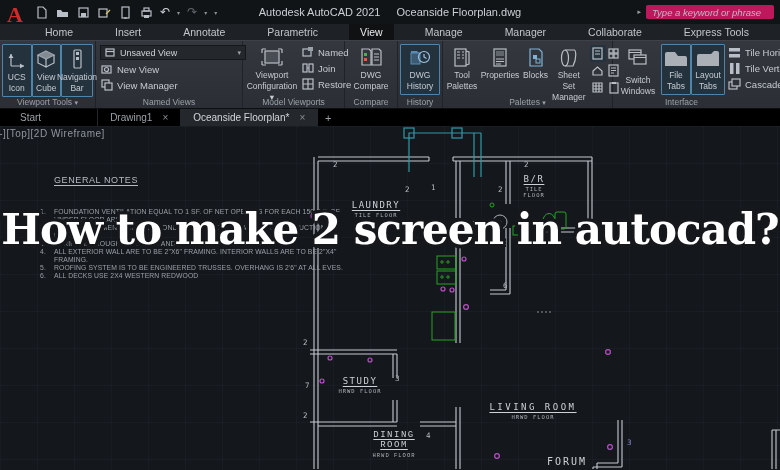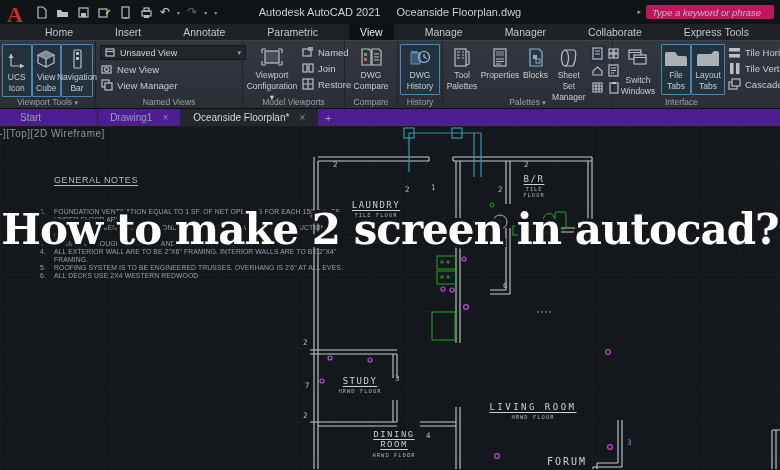--- a/index.html
+++ b/index.html
@@ -51,21 +51,21 @@
            color:#c6cbd1; padding:0 3px; white-space:nowrap; }
   .combo { display:flex; align-items:center; gap:4px; width:146px; height:15px; background:#24282d;
            border:1px solid #15181b; font-size:9px; color:#cdd2d7; padding:0 4px; margin:1px 0 1px 2px; }
   .combo .dn { margin-left:auto; font-size:7px; color:#9aa0a6; }
   .col { display:flex; flex-direction:column; }
   .ic { stroke:#b9bfc6; fill:none; stroke-width:1.2; }
   .icgrid { display:grid; grid-template-columns:16px 16px; grid-auto-rows:17px; margin-left:2px; margin-top:1px; }
   .icgrid span { display:flex; align-items:center; justify-content:center; border:1px solid transparent; }
 
   
-  #filetabs { position:absolute; left:0; top:108px; width:780px; height:18px; background:#4c1d95;
+  #filetabs { position:absolute; left:0; top:108px; width:780px; height:18px; background:#000000;
               border-top:1px solid #0c0e10; display:flex; align-items:stretch; padding-left:8px; z-index:8; }
   .ftab { display:flex; align-items:center; gap:10px; padding:0 12px; font-size:10px; color:#9aa0a6;
           border-right:1px solid #24282d; white-space:nowrap; }
   .ftab .x { font-size:10px; color:#8a9096; }
   .ftab.active { background:#24282d; color:#d2d6da; }
   .ftab.start { padding-right:56px; }
   .fplus { width:20px; display:flex; align-items:center; justify-content:center; font-size:11px; color:#9aa0a6; }
 
   
   #drawing { position:absolute; left:0; top:126px; width:780px; height:344px; background:#14171b;

